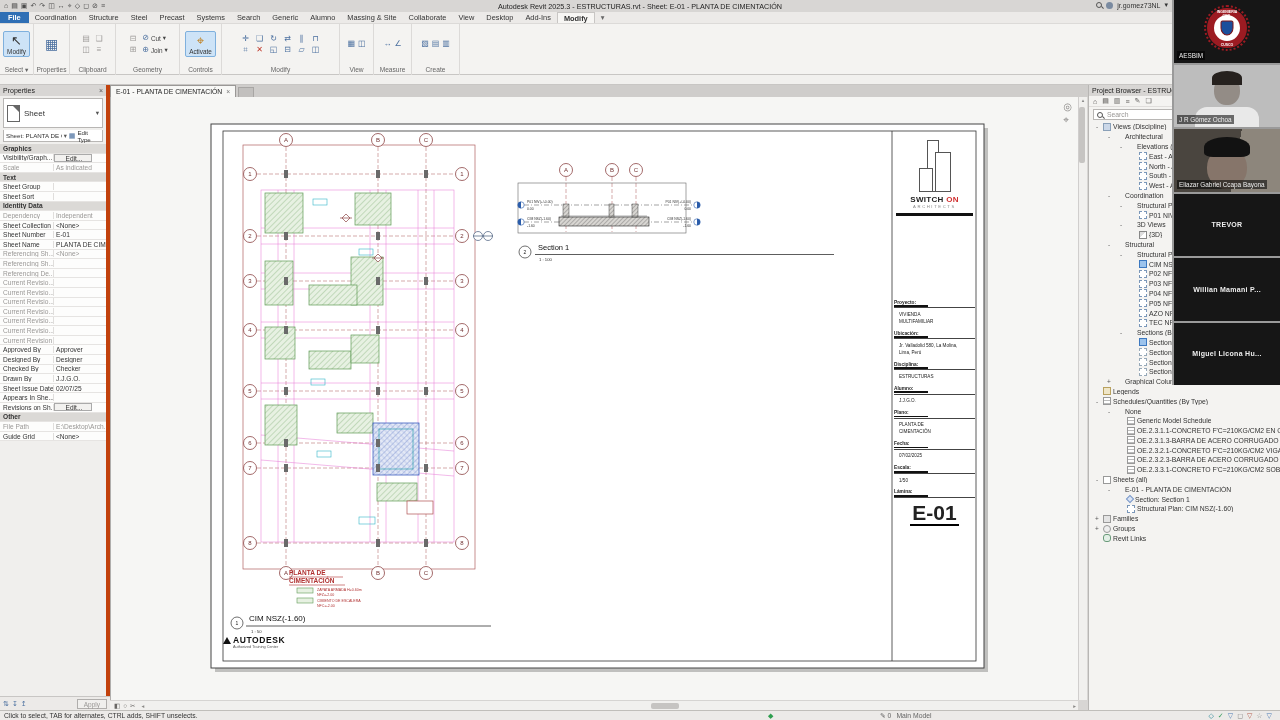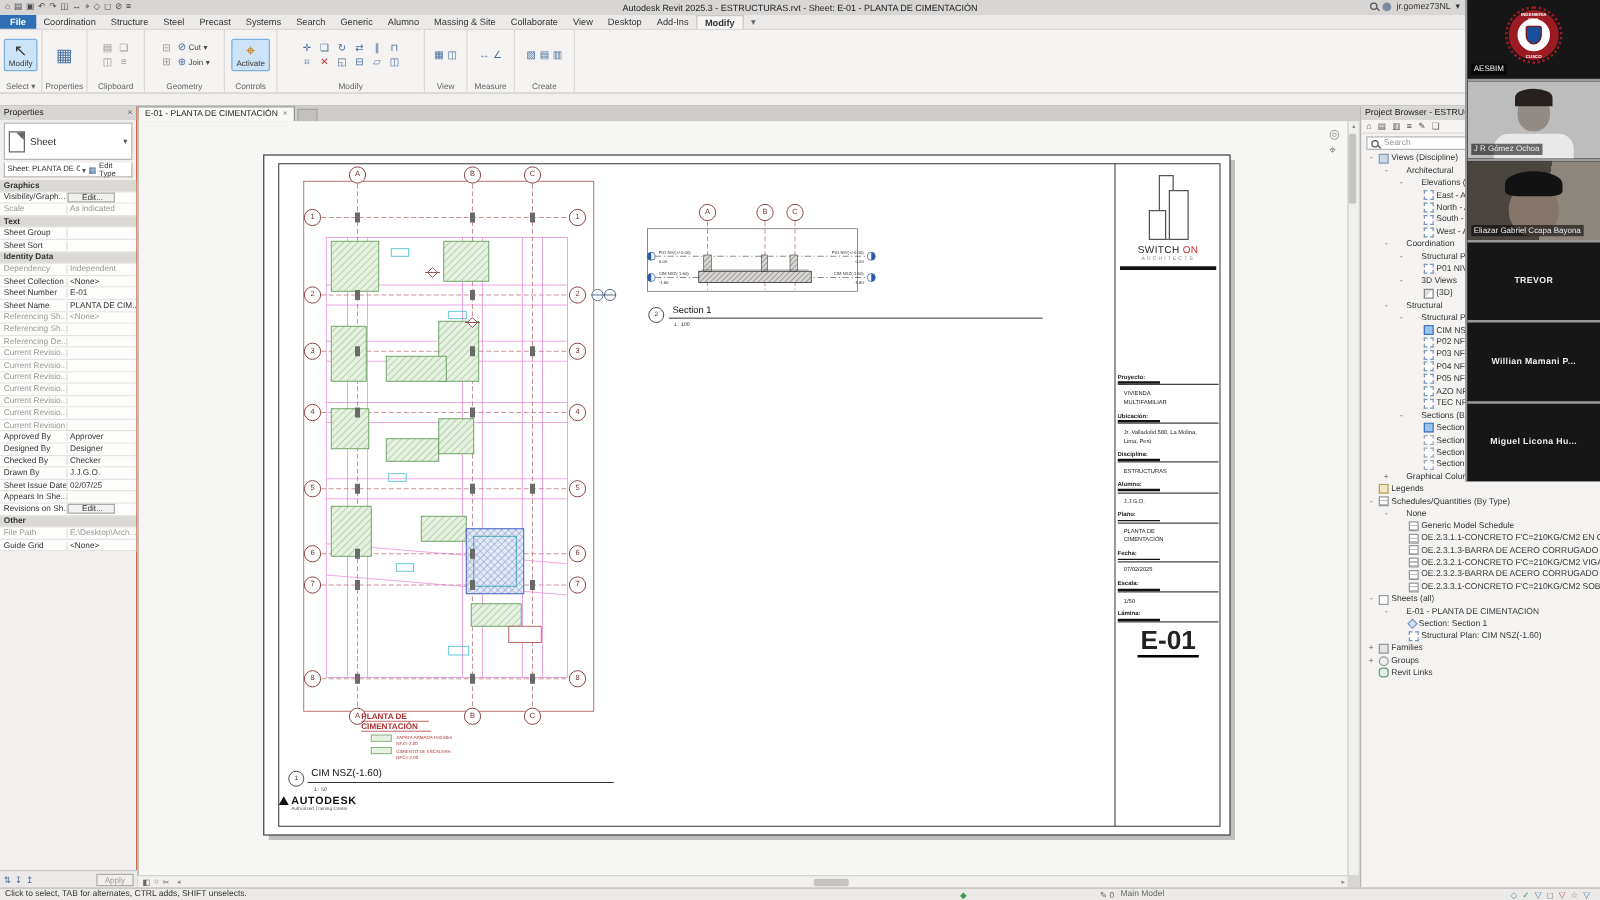--- a/index.html
+++ b/index.html
@@ -31,21 +31,21 @@
   .bigbtn .g{font-size:13px;line-height:15px}
   .bigbtn.sel{background:#cde3f7;border-color:#7fb0dd}
   .gi{font-size:8px;color:#4a6f9f;line-height:10px}
   .gi.gray{color:#9a9896}.gi.red{color:#c0392b}.gi.org{color:#c08020}
   .icongrid{display:grid;grid-template-columns:repeat(4,11px);grid-auto-rows:11px;justify-items:center;align-items:center}
   .geo{display:flex;flex-direction:column;font-size:6.4px;color:#444;gap:2px}
   .geo .row{display:flex;align-items:center;gap:2px}
   
   #optionsbar{left:0;top:75px;width:1280px;height:10px;background:#f1f0ee;border-bottom:1px solid #c8c6c4}
   
-  #props{left:0;top:85px;width:110px;height:625px;background:#f0efed;border-right:1px solid #c2410c;font-size:6.6px;color:#333}
+  #props{left:0;top:85px;width:110px;height:625px;background:#f0efed;border-right:4px solid #c2410c;font-size:6.6px;color:#333}
   #props-title{height:11px;background:#d8d6d4;display:flex;align-items:center;padding:0 3px;font-size:7px;color:#222}
   #props-close{margin-left:auto;color:#555}
   #type-box{margin:2px 3px;height:30px;background:#fff;border:1px solid #b8b6b4;display:flex;align-items:center;padding:0 3px;gap:4px}
   .sheet-icon{width:13px;height:17px;border:1px solid #666;background:#fff;position:relative}
   .sheet-icon::after{content:"";position:absolute;right:0;top:0;border:3px solid #666;border-left-color:transparent;border-bottom-color:transparent}
   #inst-row{margin:0 3px;height:12px;background:#fff;border:1px solid #b8b6b4;border-top:none;display:flex;align-items:center;padding:0 2px;gap:2px;font-size:6.2px}
   #edit-type{margin-left:auto;display:flex;align-items:center;gap:2px}
   .etg{color:#4a6f9f;font-size:7px}
   #prows{margin-top:2px}
   .prow{display:flex;height:9.6px;border-bottom:1px solid #e6e4e2;background:#fdfdfc;align-items:center}
@@ -68,21 +68,21 @@
   #canvas svg{position:absolute;left:0;top:0}
   #navbar{position:absolute;right:6px;top:4px;display:flex;flex-direction:column;gap:2px;color:#8a8886;font-size:10px}
   
   #tblock{position:absolute;left:783px;top:35px;width:81px;height:528px;font-size:4.6px;color:#222;overflow:hidden}
   #brand{text-align:center;margin-top:8px}
   .bldg{position:relative;width:40px;height:52px;margin:0 auto}
   .bldg div{position:absolute;border:0.8px solid #555;background:#fff}
   .b1{left:12px;top:0;width:12px;height:52px}
   .b2{left:20px;top:12px;width:16px;height:40px}
   .b3{left:4px;top:28px;width:14px;height:24px}
-  #brand .l1{font-size:8px;font-weight:normal;letter-spacing:.3px;margin-top:3px}
+  #brand .l1{font-size:8px;font-weight:bold;letter-spacing:.3px;margin-top:3px}
   #brand .l1 .on{color:#d03030}
   #brand .l2{font-size:4.2px;letter-spacing:1.6px;color:#888}
   #brand .bar{height:2.5px;background:#111;margin:4px 2px 0 2px}
   #fields{margin-top:84px}
   .fld{margin-bottom:3px}
   .fld .flab{font-weight:bold;font-size:4.8px}
   .fld .fbar{width:34px;height:1.8px;background:#111;margin-top:.5px}
   .fld .fline{height:.5px;background:#444;margin-top:.5px}
   .fld .fval{white-space:pre-line;margin:4px 0 5px 5px;font-size:4.6px;line-height:1.5}
   #lamina{font-size:21px;font-weight:bold;text-align:center;margin-top:2px}

